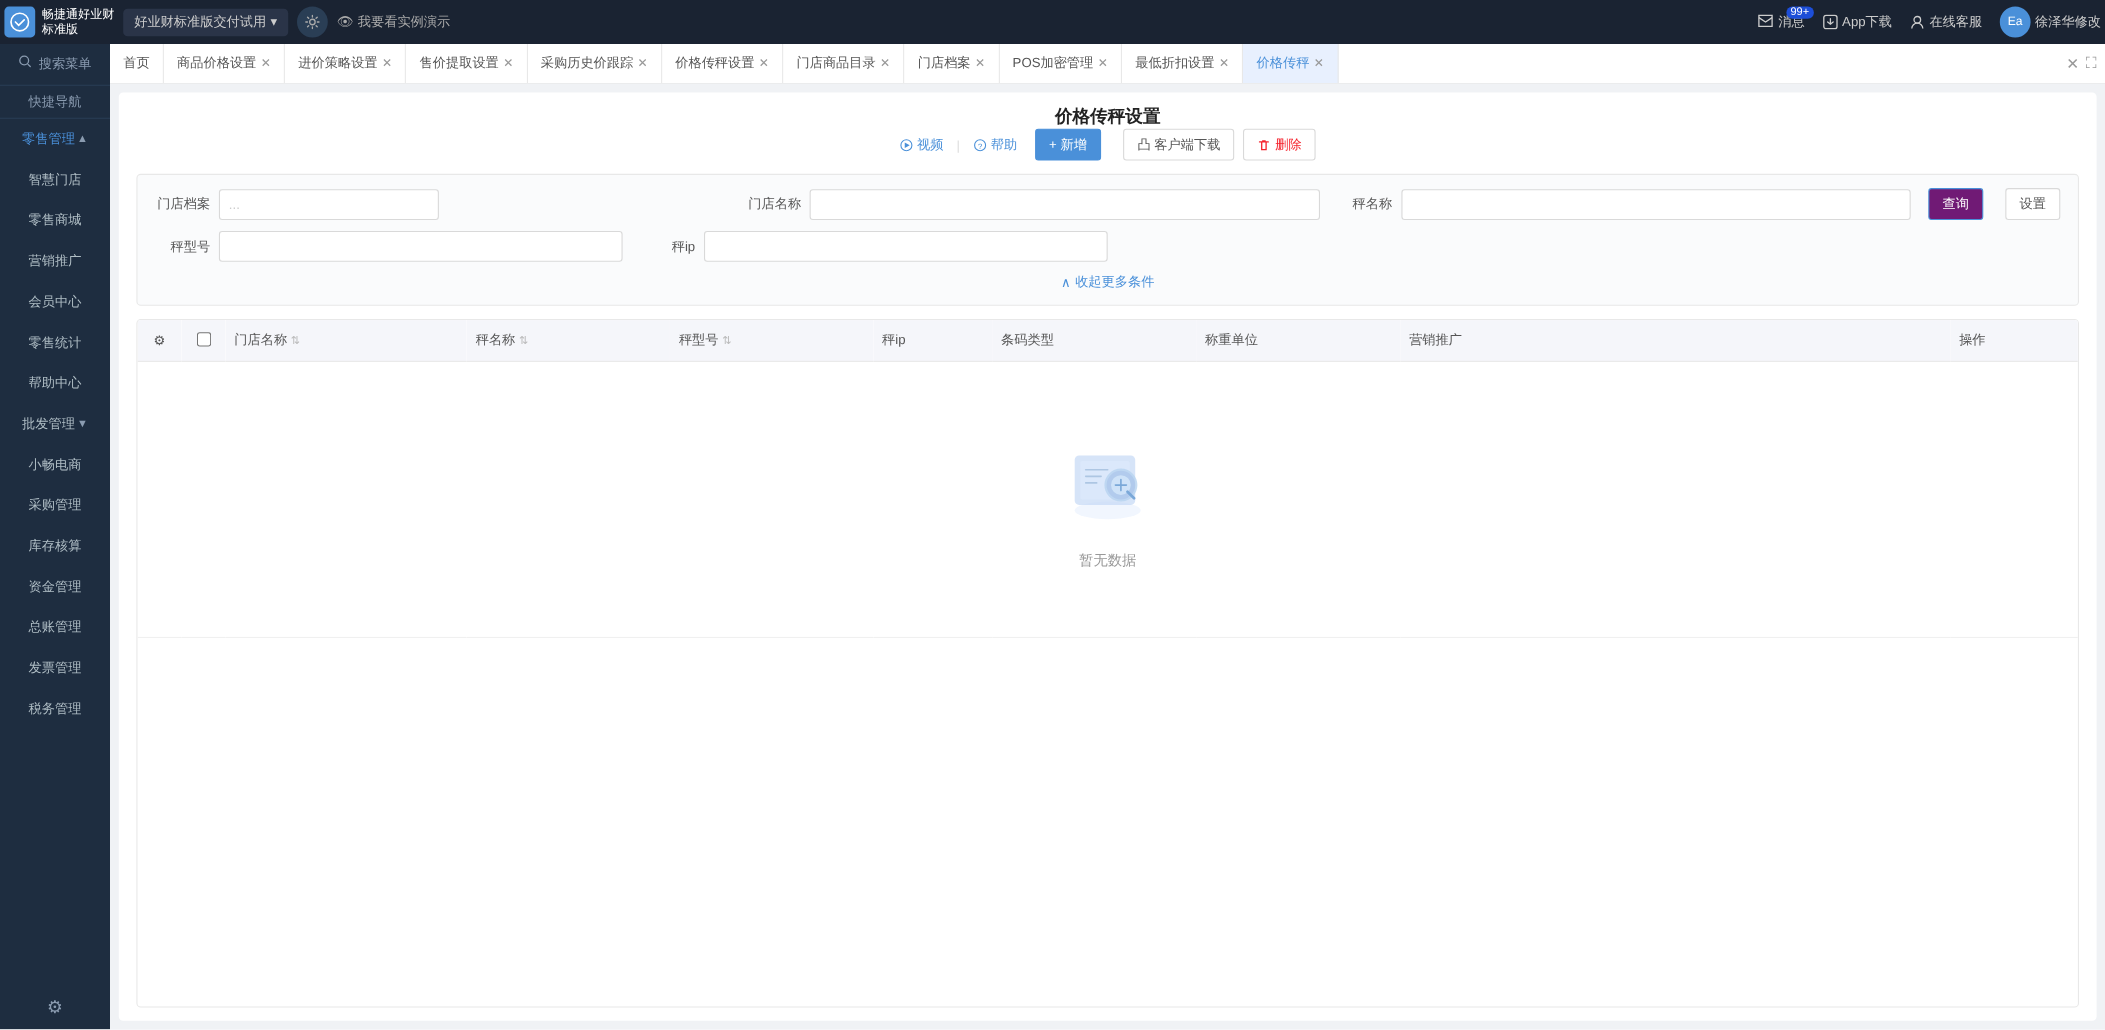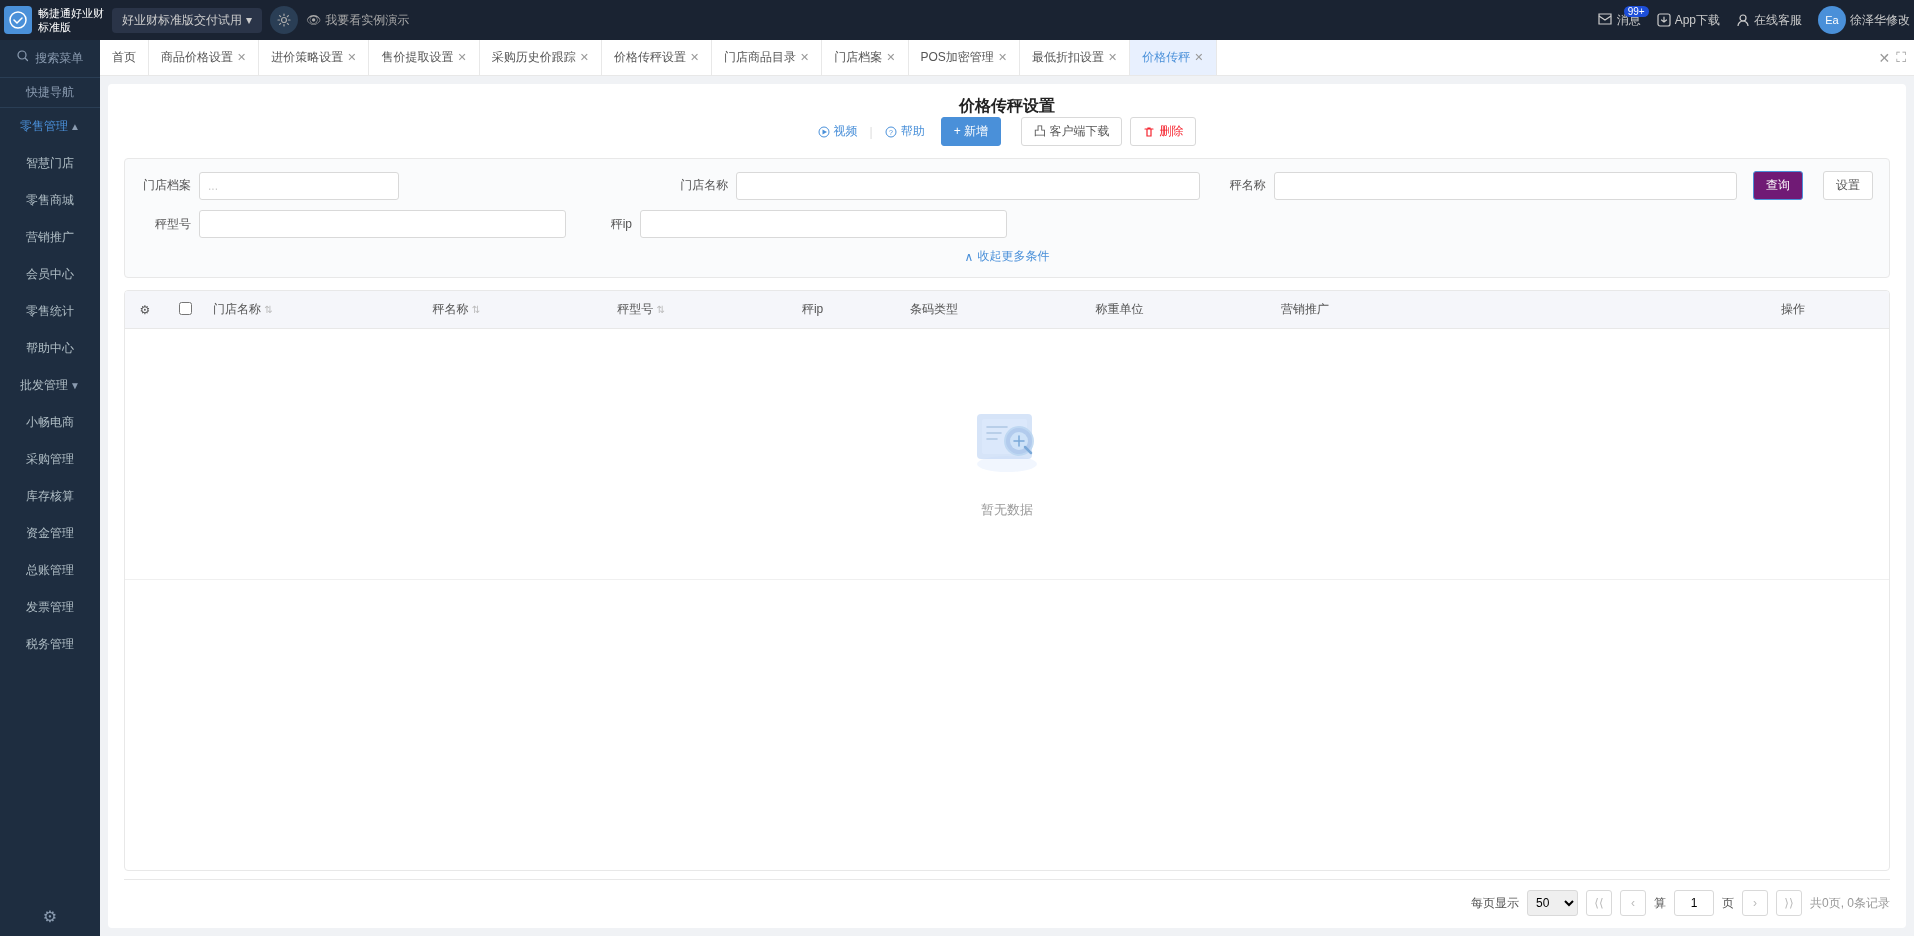--- a/index.html
+++ b/index.html
@@ -389,31 +389,15 @@
                     </svg>
                   </div>
                   <div class="empty-text">暂无数据</div>
                 </div>
               </td>
             </tr>
           </tbody>
         </table>
       </div>
 
-      <div class="pagination">
-        <span class="pagination-label">每页显示</span>
-        <select class="page-size-select">
-          <option>50</option>
-          <option>20</option>
-          <option>100</option>
-        </select>
-        <button class="page-btn disabled">⟨⟨</button>
-        <button class="page-btn disabled">‹</button>
-        <span>算</span>
-        <input class="page-input" type="text" value="1" style="">
-        <span>页</span>
-        <button class="page-btn disabled">›</button>
-        <button class="page-btn disabled">⟩⟩</button>
-        <span class="page-info">共0页, 0条记录</span>
-      </div>
     </div>
   </div>
 </div>
 
 </body></html>

